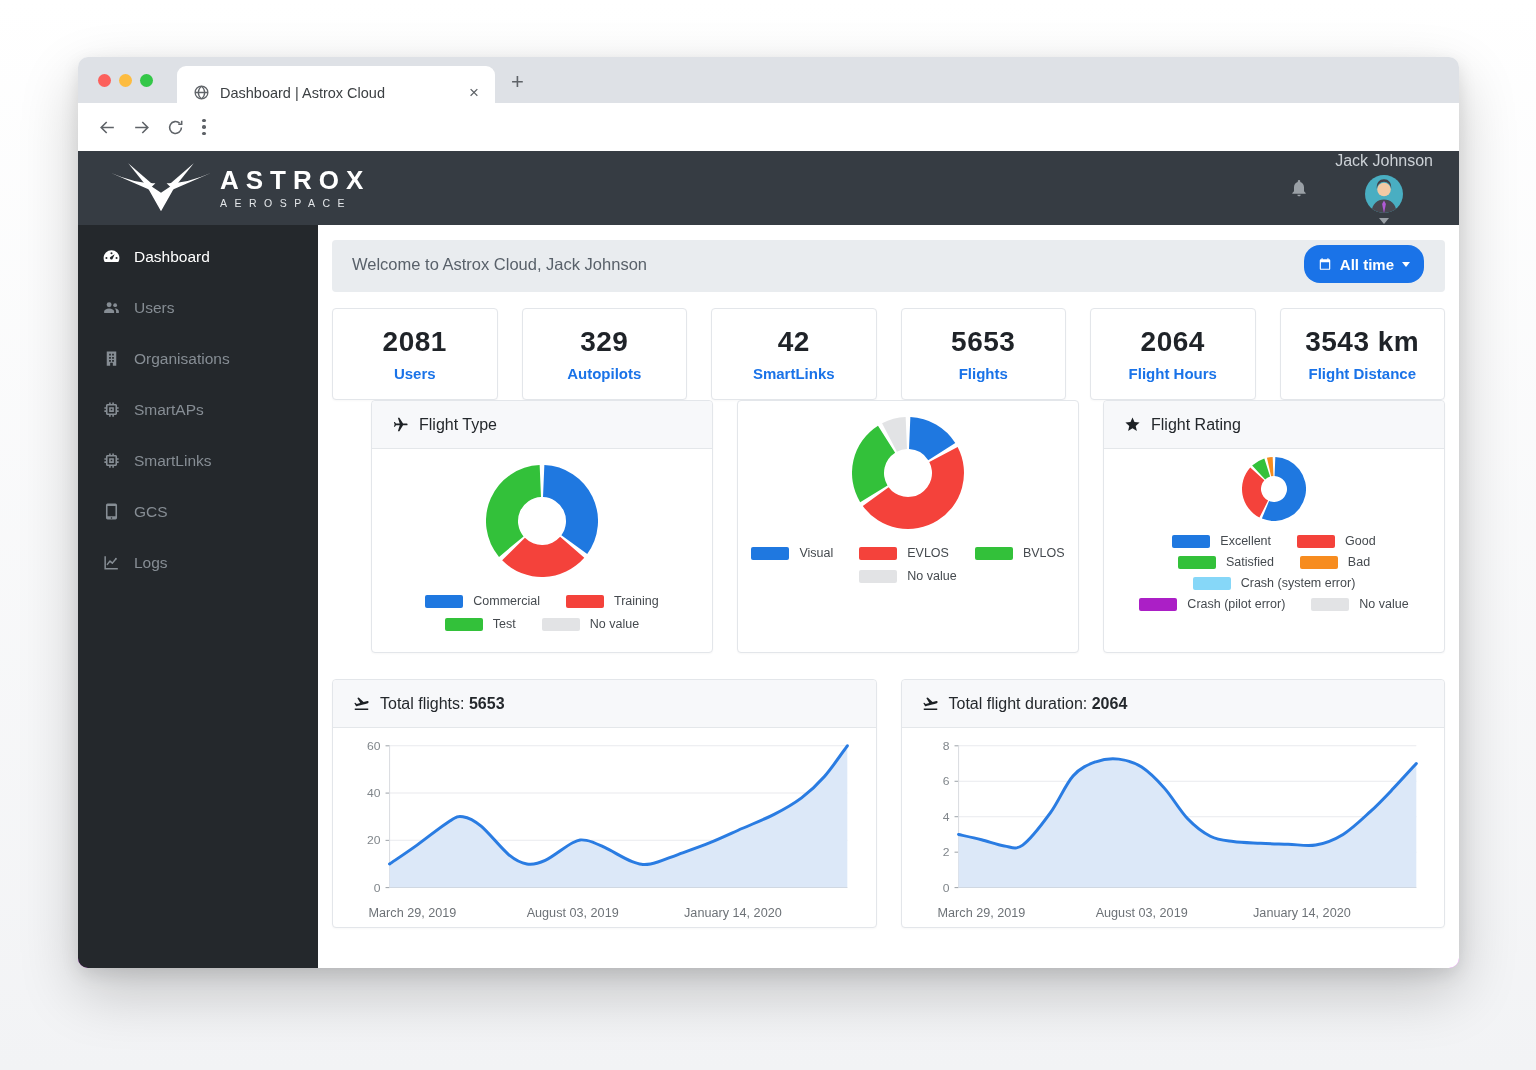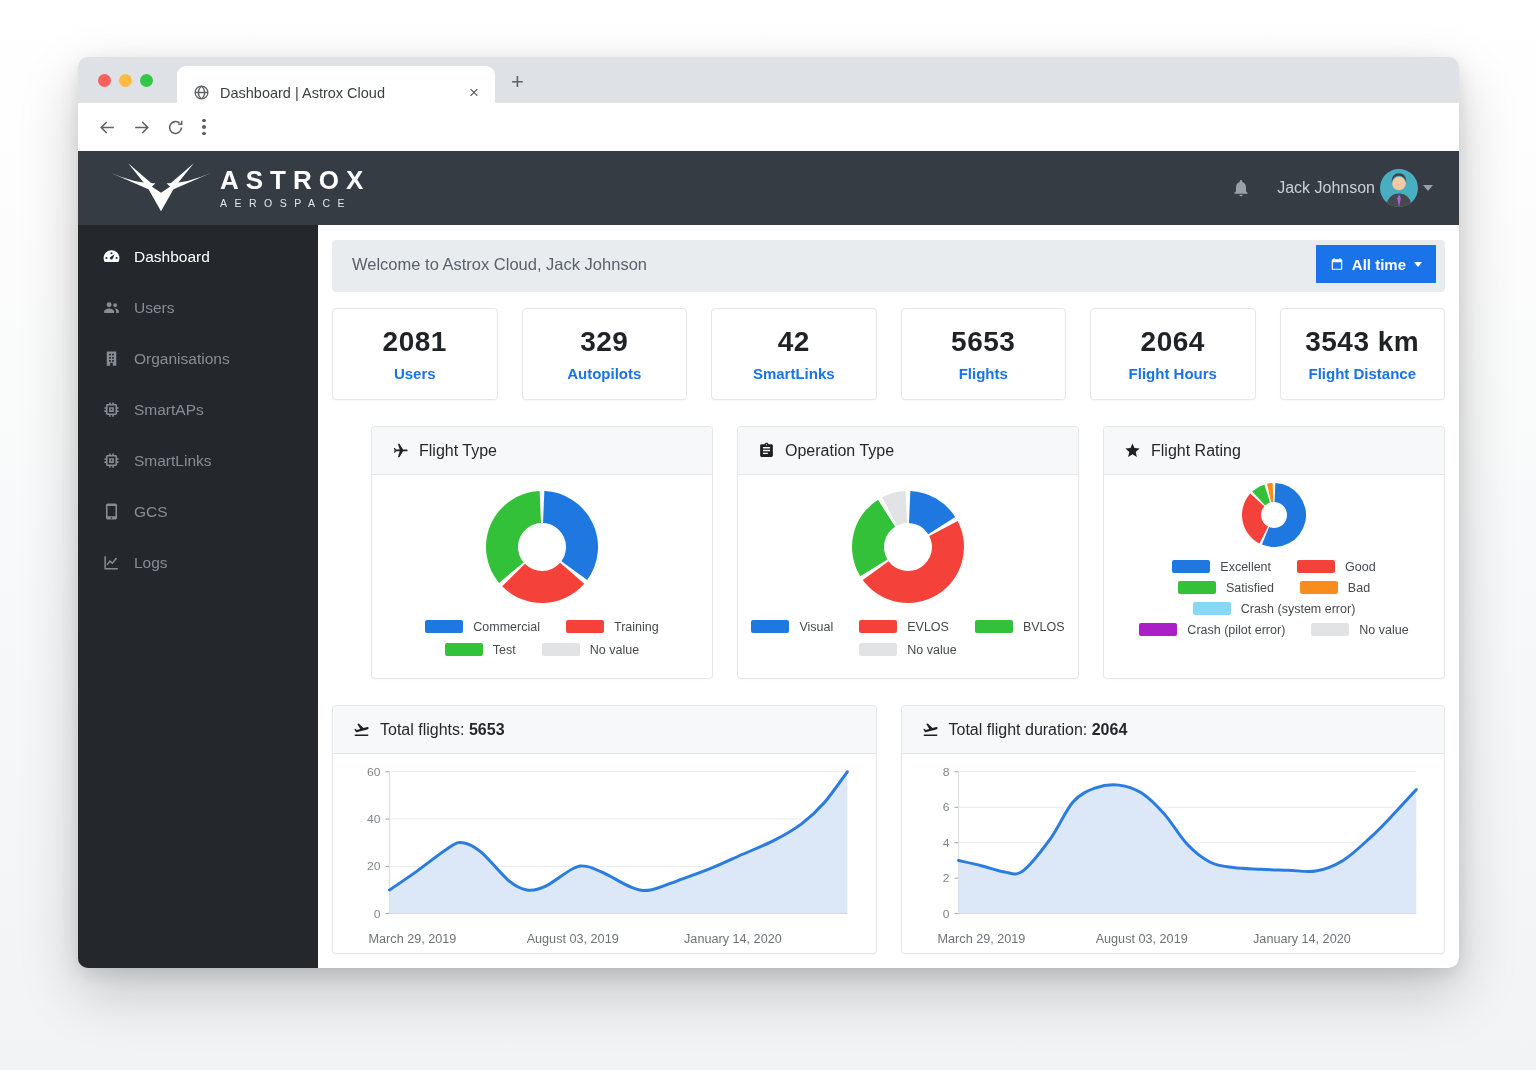--- a/index.html
+++ b/index.html
@@ -35,43 +35,43 @@
 
   
   .appheader { height:74px; background:#363c43; display:flex; align-items:center; padding:0 26px 0 24px; }
   .brandwrap { display:flex; align-items:center; }
   .logomark { width:118px; height:56px; }
   .brandtext .b1 { color:#fff; font-size:26px; font-weight:bold; letter-spacing:7px; line-height:26px; }
   .brandtext .b2 { color:#e4e7ea; font-size:10.5px; letter-spacing:7.5px; margin-top:4px; }
   .hspacer { flex:1; }
   .bell { width:20px; height:20px; color:#9aa0a6; margin-right:26px; }
   .bell svg{ width:20px; height:20px; }
-  .user { display:flex; align-items:center; gap:4px; }
+  .user { display:flex; align-items:center; gap:4px;flex-direction:column; }
   .username { color:#ccd1d6; font-size:16px; }
   .avatar { width:40px; height:40px; }
   .caret { width:0; height:0; border-left:5px solid transparent; border-right:5px solid transparent; border-top:6px solid #9aa0a6; }
 
   
   .appbody { display:flex; height:743px; background:#d946ef; }
   .sidebar { width:240px; background:#24282c; flex:none; padding-top:6px; }
   .side-item { height:51px; display:flex; align-items:center; gap:13px; padding-left:24px; color:#868d94; font-size:15.5px; }
   .side-item.active { color:#fff; }
   .side-ico { width:19px; height:19px; display:flex; flex:none; }
   .side-ico svg { width:19px; height:19px; }
 
   .content { flex:1; padding:15px 14px 0 14px; background:#fff; overflow:hidden; }
   .welcome { height:52px; background:#e9ecef; border-radius:4px; display:flex; align-items:center; padding:0 7px 4px 20px; margin-bottom:16px; }
   .welcome-text { color:#59616a; font-size:16.5px; flex:1; }
-  .btn-time { background:#1a73e8; color:#fff; border:none; border-radius:0; height:38px; padding:0 14px; margin-right:2px;
+  .btn-time { background:#1a73e8; color:#fff; border:none; border-radius:16px; height:38px; padding:0 14px; margin-right:14px;
               display:flex; align-items:center; gap:8px; font-family:"Liberation Sans",sans-serif; font-size:15px; font-weight:bold; }
   .btn-time .cal { width:14px; height:14px; display:flex; }
   .btn-time .cal svg{ width:14px; height:14px; }
   .btn-time .caret { border-top-color:#fff; border-left-width:4px; border-right-width:4px; border-top-width:5px; }
 
-  .stats { display:grid; grid-template-columns:repeat(6,1fr); gap:24px; margin-bottom:26px; }
+  .stats { display:grid; grid-template-columns:repeat(6,1fr); gap:24px; }
   .stat-card { background:#fff; border:1px solid #e3e6ea; border-radius:4px; height:92px; display:flex; flex-direction:column;
                align-items:center; justify-content:center; gap:7px; box-shadow:0 1px 2px rgba(0,0,0,.03); }
   .stat-value { font-size:28px; font-weight:bold; color:#1f2328; letter-spacing:.5px; }
   .stat-label { font-size:15px; font-weight:bold; color:#1a73e8; }
 
   .row { display:grid; gap:24px; margin-bottom:26px; }
   .row.donuts { grid-template-columns:repeat(3,1fr);padding-left:39px; }
   .row.bottoms { grid-template-columns:repeat(2,1fr); margin-bottom:0; }
 
   .card { background:#fff; border:1px solid #e3e6ea; border-radius:4px; box-shadow:0 1px 2px rgba(0,0,0,.03); }
@@ -81,21 +81,21 @@
   .card-icon svg { width:17px; height:17px; }
   .card-title { font-size:16px; color:#24282c; }
   .card-title b { font-weight:bold; }
 
   .donut-card .card-body { height:203px; display:flex; flex-direction:column; align-items:center; }
   .donut { margin-top:16px; }
   .donut.small { margin-top:8px; }
   .legend { margin-top:13px; display:flex; flex-direction:column; gap:9px; align-items:center; }
   .legend.tight { margin-top:9px; gap:7px; }
   .legend-row { display:flex; gap:26px; justify-content:center; }
-  .legend-item { display:flex; align-items:flex-start; gap:10px; }
+  .legend-item { display:flex; align-items:flex-end; gap:10px; }
   .swatch { width:38px; height:13px; border-radius:2px; display:inline-block; }
   .legend-label { font-size:12.5px; color:#454a4f; }
 
   .line-card .card-body { height:199px; padding:6px 14px 0 10px; }
   .linechart { width:100%; height:100%; }
   .tick { font-family:"Liberation Sans",sans-serif; font-size:12px; fill:#80868b; }
   .xlab { font-family:"Liberation Sans",sans-serif; font-size:12.5px; fill:#6d7277; }
 </style>
 </head>
 <body>
@@ -326,28 +326,20 @@
                     </span>
                     <span class="legend-item">
                       <span class="swatch" style="background: rgb(226, 227, 229);"></span>
                       <span class="legend-label">No value</span>
                     </span>
                   </div>
                 </div>
             </div>
           </section>
           <section class="card donut-card">
-            <div class="card-head">
-              <span class="card-icon">
-                  <svg viewBox="0 0 24 24" fill="currentColor">
-                    <path d="M19,3h-4.18C14.4,1.84,13.3,1,12,1S9.6,1.84,9.18,3H5C3.9,3,3,3.9,3,5v14c0,1.1,0.9,2,2,2h14c1.1,0,2-0.9,2-2V5C21,3.9,20.1,3,19,3z M12,3c0.55,0,1,0.45,1,1s-0.45,1-1,1s-1-0.45-1-1S11.45,3,12,3z M14,17H7v-2h7V17z M17,13H7v-2h10V13z M17,9H7V7h10V9z"></path>
-                  </svg>
-                </span>
-              <span class="card-title">Operation Type</span>
-            </div>
             <div class="card-body">
               <div class="donut"><svg width="112" height="112" viewBox="0 0 112 112">
                     <path d="M58.35,0.05 A56,56 0 0 1 103.28,25.99 L76.26,43.14 A24,24 0 0 0 57.01,32.02 Z" fill="#1f78e0"></path>
                     <path d="M105.63,30.06 A56,56 0 0 1 10.79,89.04 L36.62,70.16 A24,24 0 0 0 77.27,44.88 Z" fill="#f4423b"></path>
                     <path d="M8.17,85.13 A56,56 0 0 1 25.99,8.72 L43.14,35.74 A24,24 0 0 0 35.50,68.48 Z" fill="#33c13a"></path>
                     <path d="M30.06,6.37 A56,56 0 0 1 53.65,0.05 L54.99,32.02 A24,24 0 0 0 44.88,34.73 Z" fill="#e2e3e5"></path>
                   </svg></div>
               <div class="legend">
                   <div class="legend-row">
                     <span class="legend-item">

